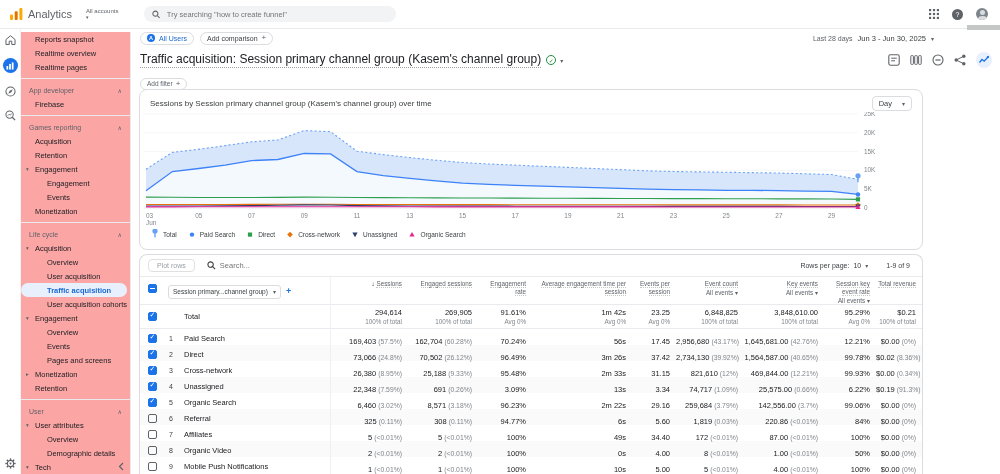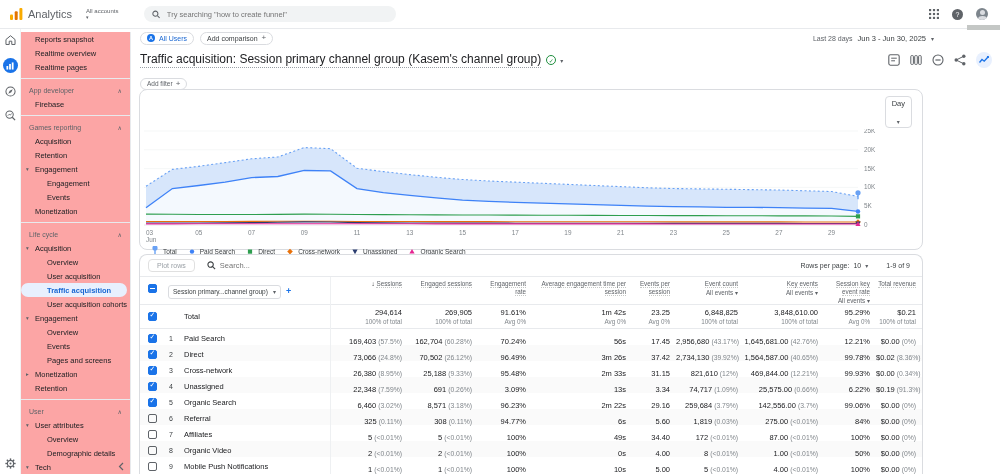--- a/index.html
+++ b/index.html
@@ -73,21 +73,21 @@
 
   .filter-row { position:absolute; top:46px; left:9px; }
   .filter-pill { height:12px; border:1px solid #dadce0; border-radius:7px; font-size:6.5px; color:#5f6368;
     display:inline-flex; align-items:center; padding:0 6px; gap:3px; cursor:pointer; }
 
   .card { border:1px solid #dadce0; background:#fff; box-sizing:border-box; }
   .chart-card { position:absolute; left:8px; top:63px; width:784px; height:161px; border-radius:8px; }
   .cc-head { display:flex; align-items:center; padding:6px 10px 1px; }
   .cc-title { font-size:8px; color:#3c4043; }
   .day-select { margin-left:auto; border:1px solid #dadce0; border-radius:4px; font-size:7.5px; color:#3c4043;
-    padding:2px 6px; display:flex; gap:10px; align-items:center; cursor:pointer;flex-direction:column; }
+    padding:2px 6px; display:flex; gap:10px; align-items:center; cursor:pointer; }
   #chart { display:block; margin:0 4px; }
   #legend { display:flex; gap:10px; padding:1px 10px 0; font-size:6.5px; color:#3c4043; align-items:center; }
   .lg-item { display:flex; gap:3px; align-items:center; cursor:pointer; white-space:nowrap; }
 
   .table-card { position:absolute; left:8px; top:228px; width:784px; height:224px;
     border-radius:8px 8px 0 0; border-bottom:none; overflow:hidden; }
   .tc-controls { height:22px; display:flex; align-items:center; padding:0 8px; border-bottom:1px solid #e8eaed; }
   .plot-btn { border:1px solid #e0e0e0; border-radius:4px; color:#9aa0a6; font-size:7px; padding:2px 8px; white-space:nowrap; }
   .tsearch { display:flex; align-items:center; gap:4px; margin-left:12px; flex:1; }
   .tsearch input { border:none; outline:none; font-size:7.5px; color:#5f6368; width:180px; font-family:inherit; }
@@ -367,20 +367,21 @@
 
     <div class="filter-row">
       <div class="filter-pill">
         <span>Add filter</span>
         <span class="plus">+</span>
       </div>
     </div>
 
     <section class="card chart-card">
       <div class="cc-head">
+        <span class="cc-title">Sessions by Session primary channel group (Kasem's channel group) over time</span>
         <div class="day-select">
           <span>Day</span>
           <span class="caret">▾</span>
         </div>
       </div>
       <svg id="chart" width="774" height="116" viewBox="0 0 774 116">
           <line x1="0" y1="96" x2="714" y2="96" stroke="#dadce0" stroke-width="0.7"></line>
           <text x="720" y="98" font-size="6.4" fill="#80868b" font-family="Liberation Sans, sans-serif">0</text>
           <line x1="0" y1="77.2" x2="714" y2="77.2" stroke="#f1f3f4" stroke-width="0.7"></line>
           <text x="720" y="79.2" font-size="6.4" fill="#80868b" font-family="Liberation Sans, sans-serif">5K</text>
@@ -640,21 +641,21 @@
           <div class="trow drow alt">
             <div class="cb"></div>
             <div class="rnum">6</div>
             <div class="rname">Referral</div>
             <div class="td"><span class="v">325</span><span class="pct">(0.11%)</span></div>
             <div class="td"><span class="v">308</span><span class="pct">(0.11%)</span></div>
             <div class="td"><span class="v">94.77%</span></div>
             <div class="td"><span class="v">6s</span></div>
             <div class="td"><span class="v">5.60</span></div>
             <div class="td"><span class="v">1,819</span><span class="pct">(0.03%)</span></div>
-            <div class="td"><span class="v">275.00</span><span class="pct">(&lt;0.01%)</span></div>
+            <div class="td"><span class="v">220.86</span><span class="pct">(&lt;0.01%)</span></div>
             <div class="td"><span class="v">84%</span></div>
             <div class="td"><span class="v">$0.00</span><span class="pct">(0%)</span></div>
           </div>
           <div class="trow drow">
             <div class="cb"></div>
             <div class="rnum">7</div>
             <div class="rname">Affiliates</div>
             <div class="td"><span class="v">5</span><span class="pct">(&lt;0.01%)</span></div>
             <div class="td"><span class="v">5</span><span class="pct">(&lt;0.01%)</span></div>
             <div class="td"><span class="v">100%</span></div>

